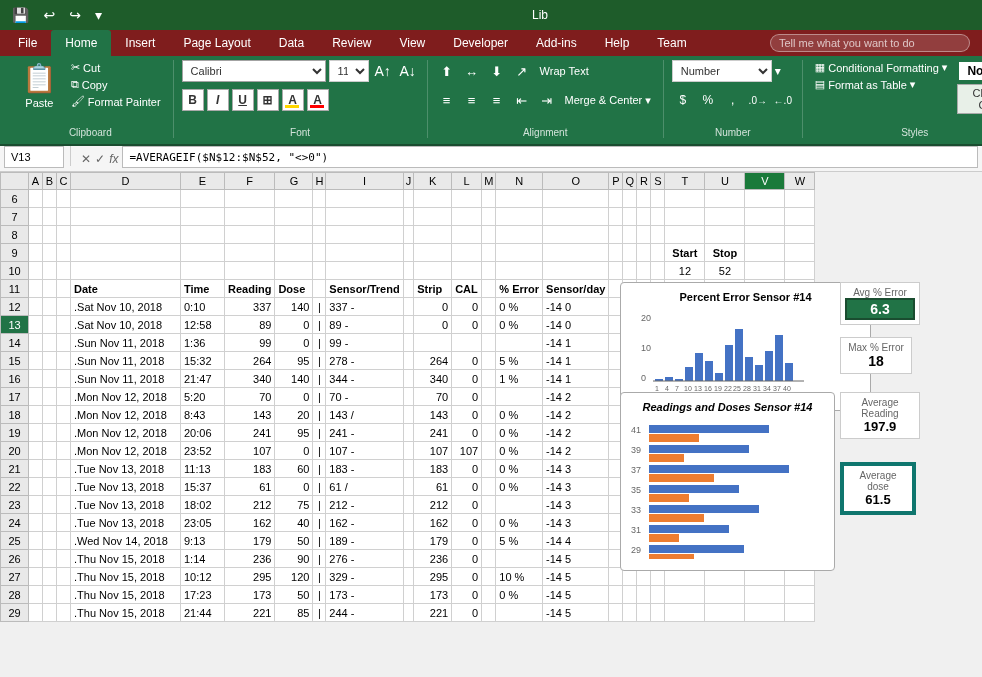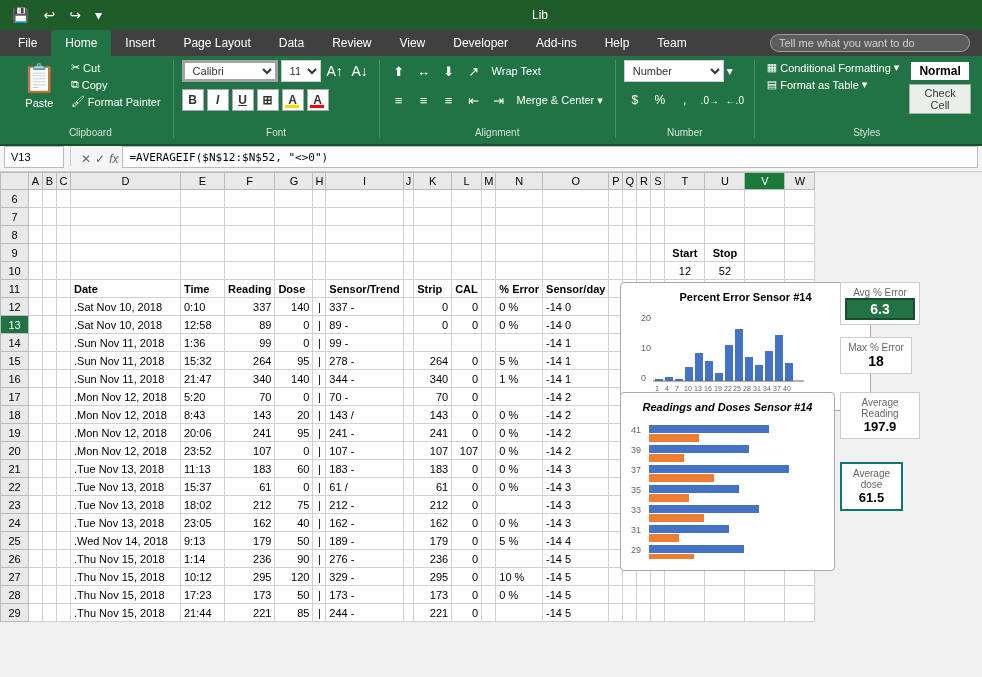--- a/index.html
+++ b/index.html
@@ -14,21 +14,21 @@
       align-items: center;
       padding: 0 8px;
       font-size: 12px;
     }
     .title-bar-controls { display: flex; gap: 6px; align-items: center; }
     .title-btn { color: white; font-size: 14px; cursor: pointer; padding: 2px 4px; }
     .title-text { flex: 1; text-align: center; font-size: 12px; }
 
     
     .ribbon { background: #217346; }
-    .ribbon-tabs { display: flex; background: #404040; padding: 0 4px; }
+    .ribbon-tabs { display: flex; background: #7f1d1d; padding: 0 4px; }
     .ribbon-tab {
       color: white; padding: 6px 14px; font-size: 12px; cursor: pointer;
       border-radius: 3px 3px 0 0;
     }
     .ribbon-tab.active { background: #217346; }
 
     .ribbon-content {
       background: #217346;
       padding: 4px 8px 2px 8px;
       display: flex;
@@ -68,23 +68,23 @@
       background: transparent; border: none; color: white;
       cursor: pointer; padding: 1px 4px; border-radius: 2px;
       font-size: 11px; display: flex; align-items: center; gap: 3px;
       white-space: nowrap;
     }
 
     
     .font-row { display: flex; align-items: center; gap: 3px; margin-bottom: 3px; }
 
     .font-select {
-      background: white; border: 3px solid #a3a3a3;
+      background: white; border: 1px solid #a3a3a3;
       padding: 1px 4px; font-size: 11px;
-      color: #333; width: 96px; height: 22px;
+      color: #333; width: 144px; height: 22px;
     }
     .font-size-select {
       background: white; border: 1px solid #ccc;
       padding: 1px 4px; font-size: 11px;
       color: #333; width: 40px; height: 22px;
     }
 
     .fmt-btn {
       background: white; border: 1px solid #aaa;
       color: #333; width: 22px; height: 22px;
@@ -1129,19 +1129,19 @@
         <rect x="20" y="115" width="30" height="8" fill="#ED7D31"></rect>
         <rect x="20" y="135" width="45" height="8" fill="#ED7D31"></rect>
       </svg>
     </div>
 
     <div style="position:absolute; top:220px; left:840px; width:80px; background:white; border:1px solid #ccc; padding:4px; text-align:center;">
       <div style="font-size:10px; color:#666;">Average Reading</div>
       <div style="font-size:13px; font-weight:bold;">197.9</div>
     </div>
 
-    <div style="position:absolute; top:290px; left:840px; width:63px; background:white; border:2px solid #0f766e; padding:4px; text-align:center;">
+    <div style="position:absolute; top:290px; left:840px; width:76px; background:white; border:4px solid #0f766e; padding:4px; text-align:center;">
       <div style="font-size:10px; color:#666;">Average dose</div>
       <div style="font-size:13px; font-weight:bold;">61.5</div>
     </div>
 
   </div>
 </div>
 
 </body></html>

